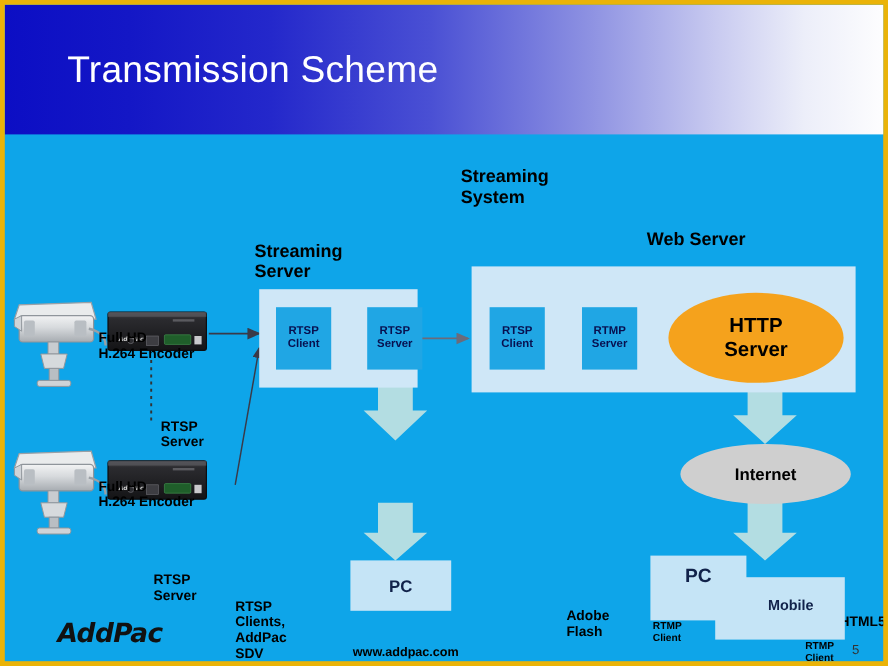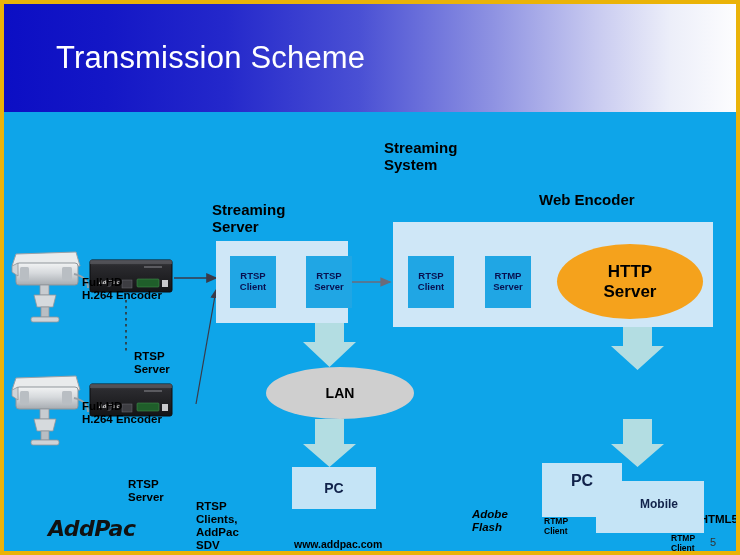--- a/index.html
+++ b/index.html
@@ -197,48 +197,48 @@
 System</div>
 
   <div class="lbl grp-title" style="left:208px;top:198px;width:140px;">Streaming
 Server</div>
   <div class="pale-box" style="left:212px;top:237px;width:132px;height:82px;"></div>
   <div class="cyan-box" style="left:226px;top:252px;width:46px;height:52px;">RTSP
 Client</div>
   <div class="cyan-box" style="left:302px;top:252px;width:46px;height:52px;">RTSP
 Server</div>
 
-  <div class="lbl grp-title" style="left:535px;top:188px;width:160px;">Web Encoder</div>
+  <div class="lbl grp-title" style="left:535px;top:188px;width:160px;">Web Server</div>
   <div class="pale-box" style="left:389px;top:218px;width:320px;height:105px;"></div>
   <div class="cyan-box" style="left:404px;top:252px;width:46px;height:52px;">RTSP
 Client</div>
   <div class="cyan-box" style="left:481px;top:252px;width:46px;height:52px;">RTMP
 Server</div>
   <div class="ellipse-orange" style="left:553px;top:240px;width:146px;height:75px;text-align:center;">HTTP
 Server</div>
 
   <div class="lbl small-lbl" style="left:78px;top:226px;width:100px;">Full HD
 H.264 Encoder</div>
   <div class="lbl small-lbl" style="left:130px;top:300px;width:60px;">RTSP
 Server</div>
 
   <div class="lbl small-lbl" style="left:78px;top:350px;width:100px;">Full HD
 H.264 Encoder</div>
   <div class="lbl small-lbl" style="left:124px;top:428px;width:60px;">RTSP
 Server</div>
 
-  <div class="ellipse-gray" style="left:262px;top:363px;width:148px;height:52px;">LAN</div>
+  <div class="ellipse-gray" style="left:563px;top:366px;width:142px;height:50px;">Internet</div>
 
   <div class="lbl small-lbl" style="left:192px;top:450px;width:80px;">RTSP
 Clients,
 AddPac
 SDV</div>
   <div class="lightblue-box" style="left:288px;top:463px;width:84px;height:42px;font-size:14px;align-items:center;">PC</div>
 
-  <div class="lbl small-lbl" style="left:468px;top:458px;width:66px;font-style:italic;">Adobe
+  <div class="lbl small-lbl" style="left:468px;top:458px;width:66px;">Adobe
 Flash</div>
   <div class="lbl small-lbl" style="left:668px;top:463px;width:66px;text-align:right;">HTML5</div>
 
   <div class="lightblue-box" style="left:538px;top:459px;width:80px;height:54px;">
     <span style="font-size:16px;margin-top:9px;">PC</span>
   </div>
   <div class="lbl tiny-lbl" style="left:540px;top:513px;width:46px;">RTMP
 Client</div>
 
   <div class="lightblue-box" style="left:592px;top:477px;width:108px;height:52px;">

